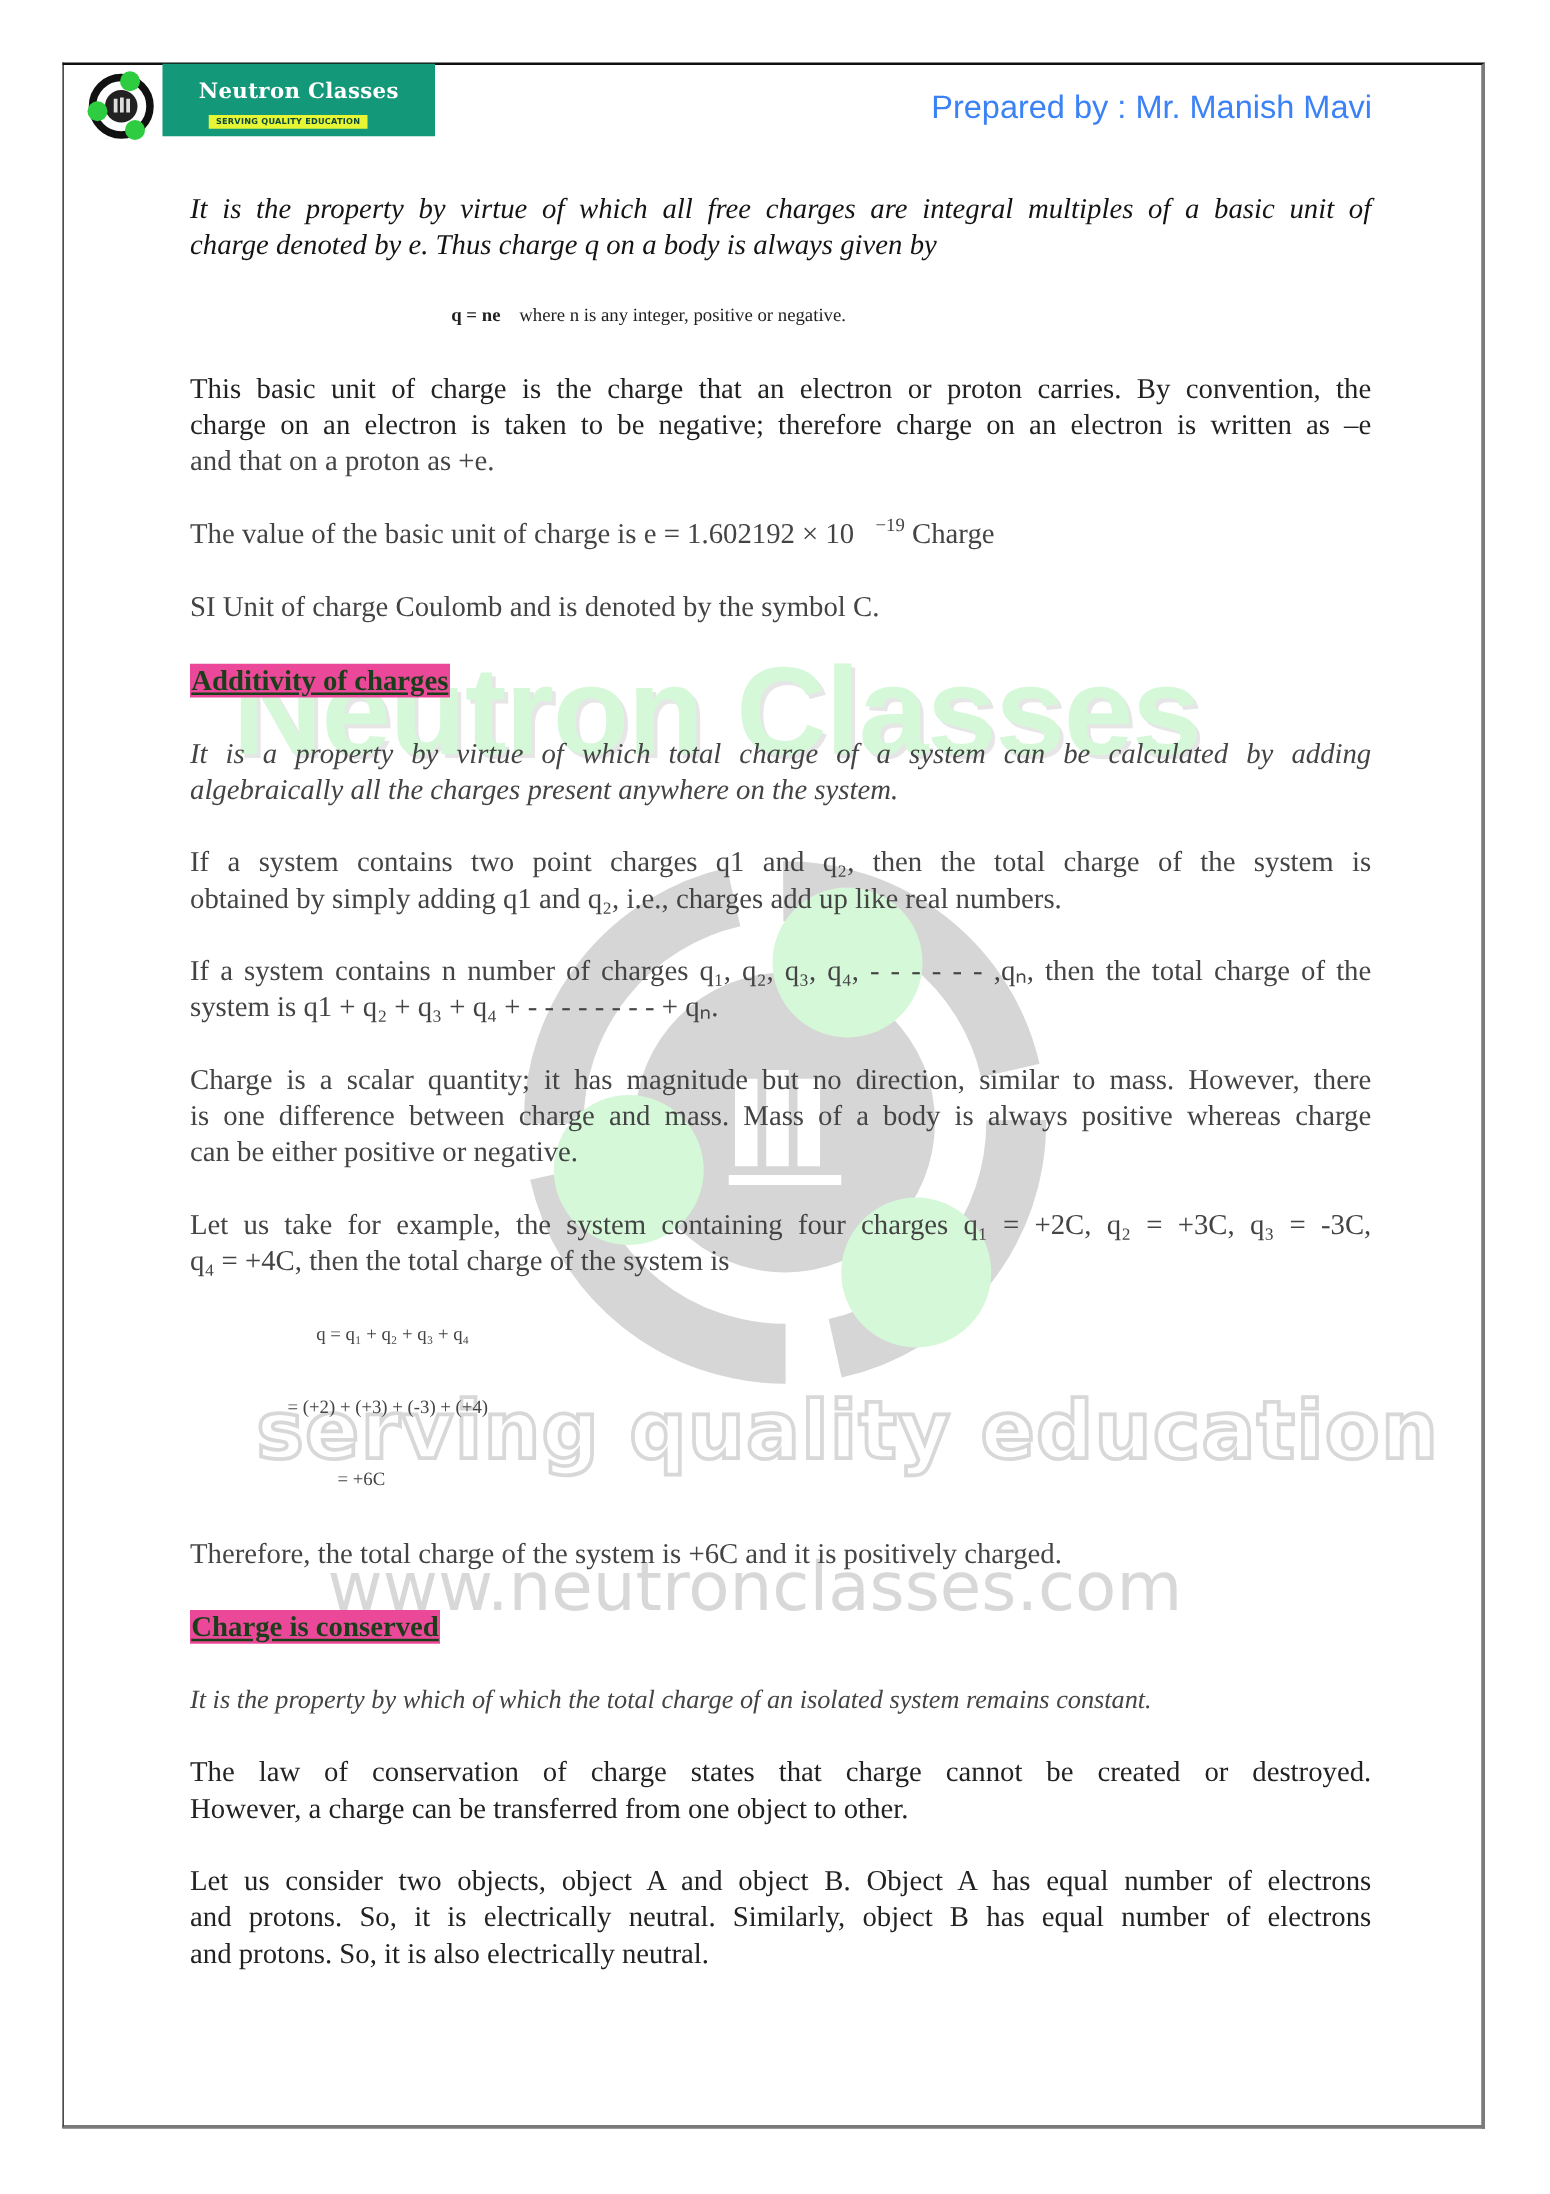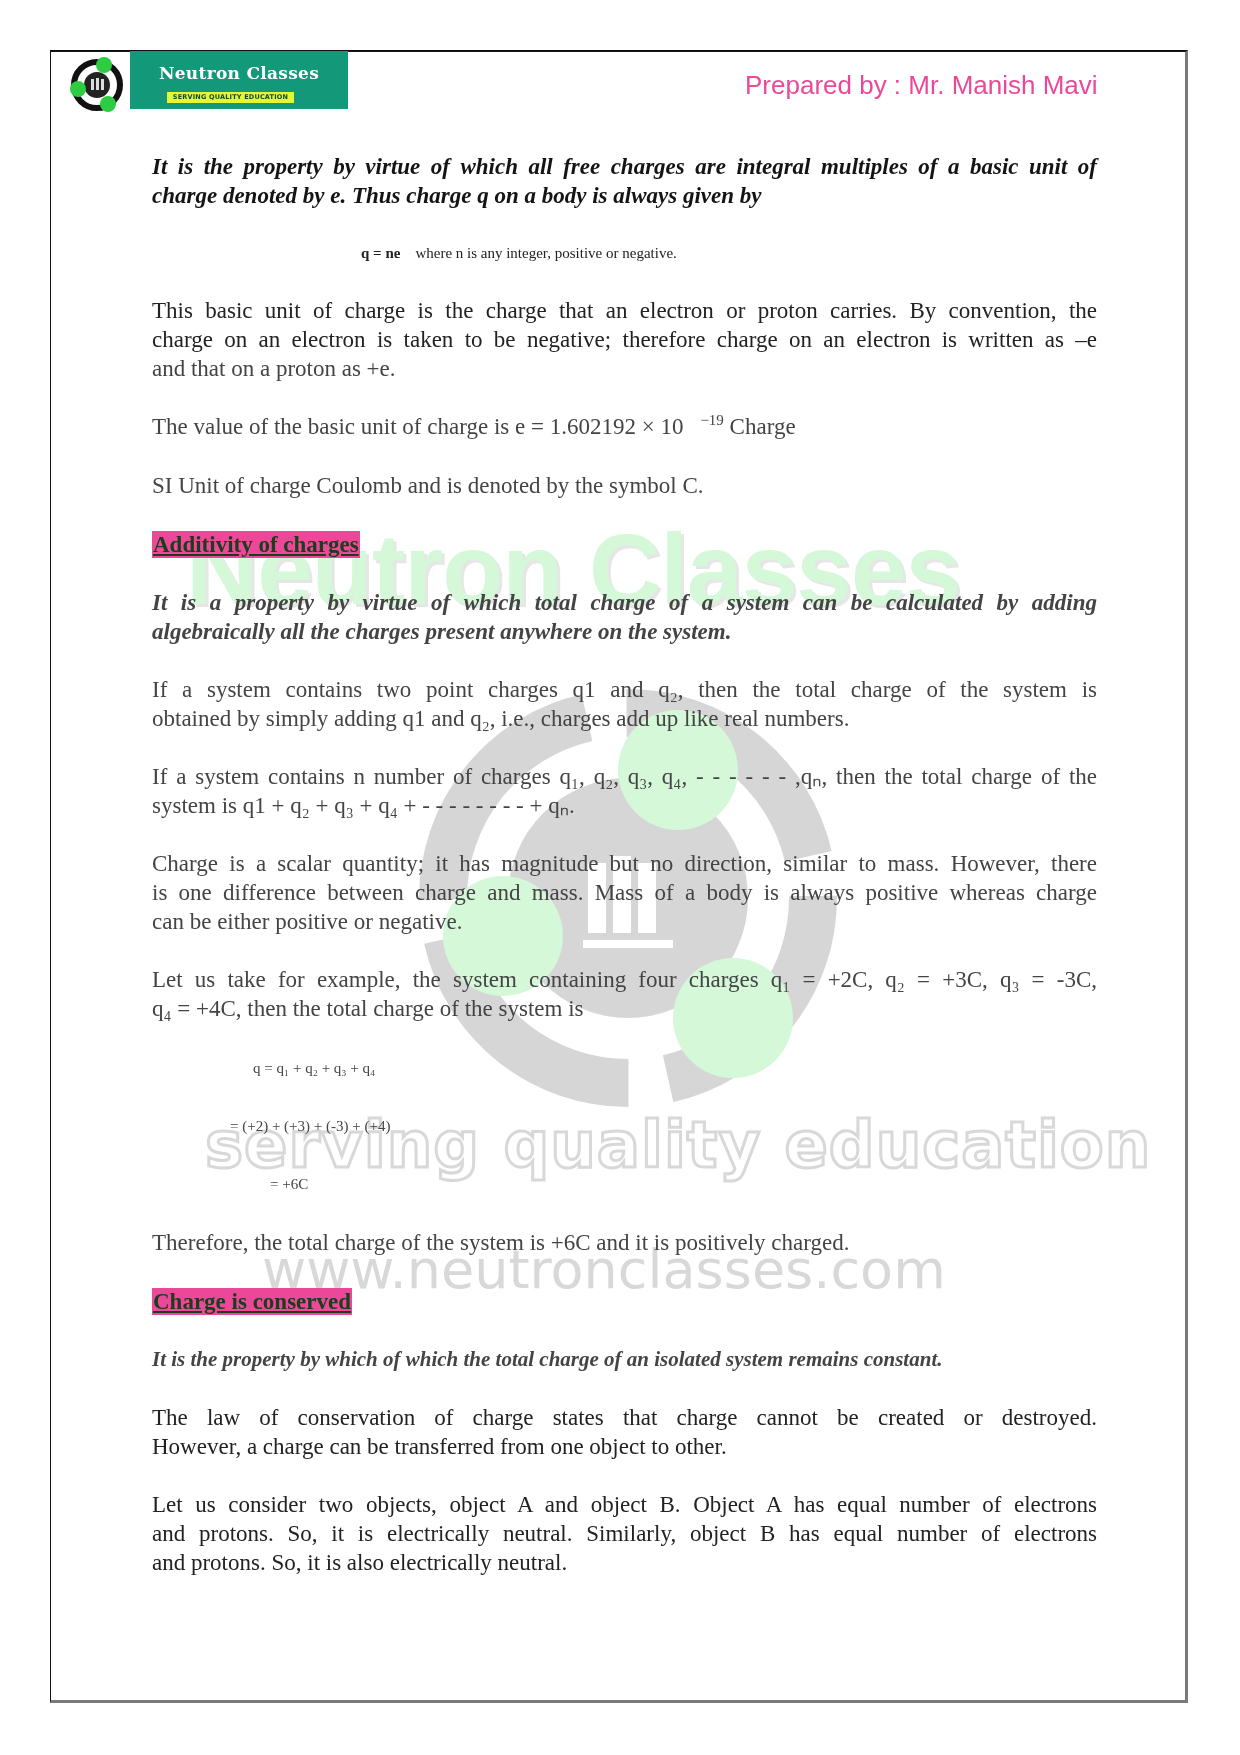--- a/index.html
+++ b/index.html
@@ -10,34 +10,34 @@
            border-right:3px solid #7a7a7a; border-bottom:3px solid #7a7a7a; box-sizing:border-box; }
   
   .logo-circle { position:absolute; left:68px; top:56px; width:58px; height:58px; }
   .logo-banner { position:absolute; left:130px; top:51px; width:218px; height:58px; background:#13987a; }
   .logo-banner .brand { position:absolute; left:0; right:0; top:12px; text-align:center; color:#fff;
                         font-family:"DejaVu Serif", serif; font-weight:bold; font-size:17px; letter-spacing:0.3px; }
   .logo-banner .tag { position:absolute; left:37px; top:41px; width:127px; height:11px; background:#e6f534;
                       color:#0b4a3a; font-family:"DejaVu Sans", sans-serif; font-weight:bold; font-size:6.5px;
                       text-align:center; line-height:11px; letter-spacing:0.2px; }
   .prepared { position:absolute; left:745px; top:70px; font-family:"Liberation Sans", sans-serif;
-              font-size:26px; color:#ec4899; white-space:nowrap;text-align:center; }
+              font-size:26px; color:#3b82f6; white-space:nowrap;text-align:center; }
   
   .wm { position:absolute; pointer-events:none; }
   .wm-name { left:186px; top:512px; font-family:"Liberation Sans", sans-serif; font-weight:bold;
              font-size:100px; color:#d5f8d9; letter-spacing:-1px; text-shadow: 3px 3px 0 #e6e6e6; white-space:nowrap; }
   .wm-serve { left:205px; top:1108px; font-family:"DejaVu Sans", sans-serif; font-weight:bold; font-size:64px;
               color:#ffffff; -webkit-text-stroke:3px #d8d8d8; white-space:nowrap; letter-spacing:1px; }
   .wm-url { left:262px; top:1238px; font-family:"DejaVu Sans", sans-serif; font-weight:normal; font-size:54px;
             color:#d8d8d8; white-space:nowrap; }
   .wm-logo { left:408px; top:678px; width:440px; height:440px; }
   
   .line { position:absolute; left:152px; width:945px; font-size:23px; line-height:29px; white-space:nowrap; }
   .just { text-align:justify; text-align-last:justify; }
-  .bi { font-weight:bold; font-style:italic; color:#141414; }
+  .bi { font-weight:normal; font-style:italic; color:#141414; }
   .heading { position:absolute; left:152px; font-size:23px; line-height:27px; font-weight:bold; color:#1a3d1a;
              background:#ec4899; text-decoration:underline; padding:0 1px; white-space:nowrap; }
   .eq { position:absolute; font-size:15px; line-height:29px; white-space:nowrap; }
   sup { font-size:15px; vertical-align:9px; line-height:0;margin-left:17px; }
   .gray { color:#444; }
 </style>
 </head>
 <body>
 
 <div class="frame"></div>

